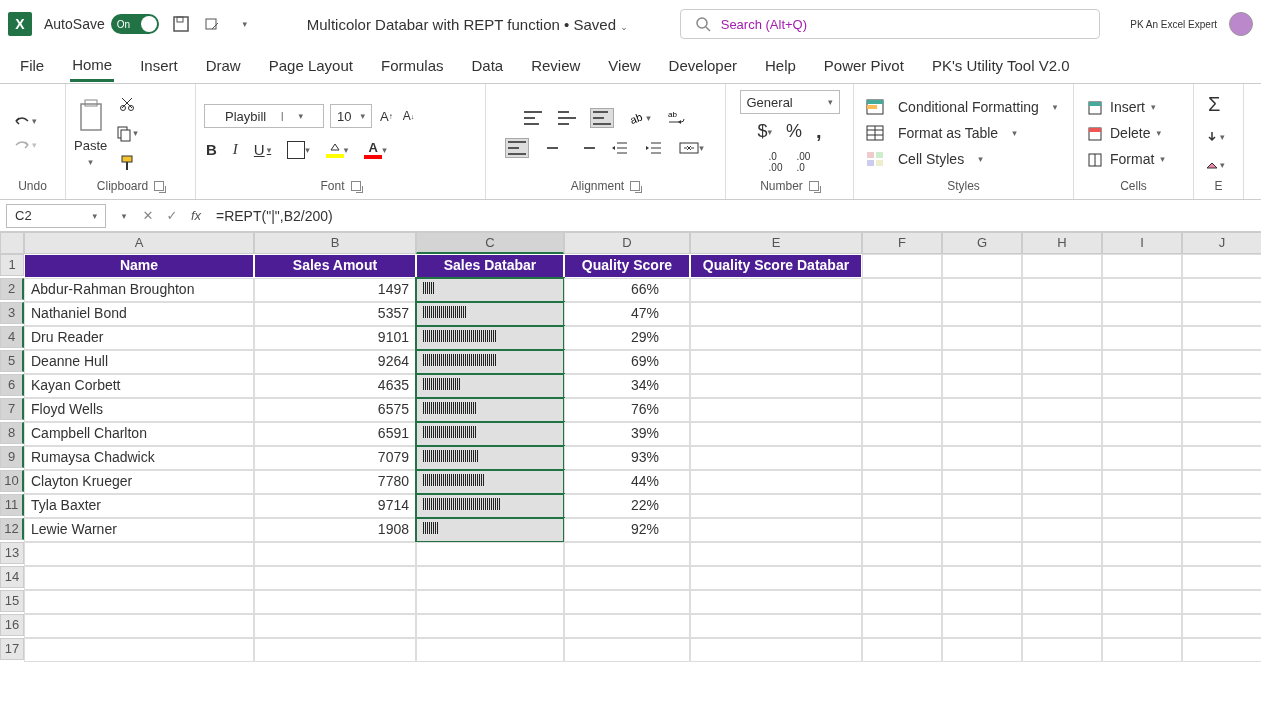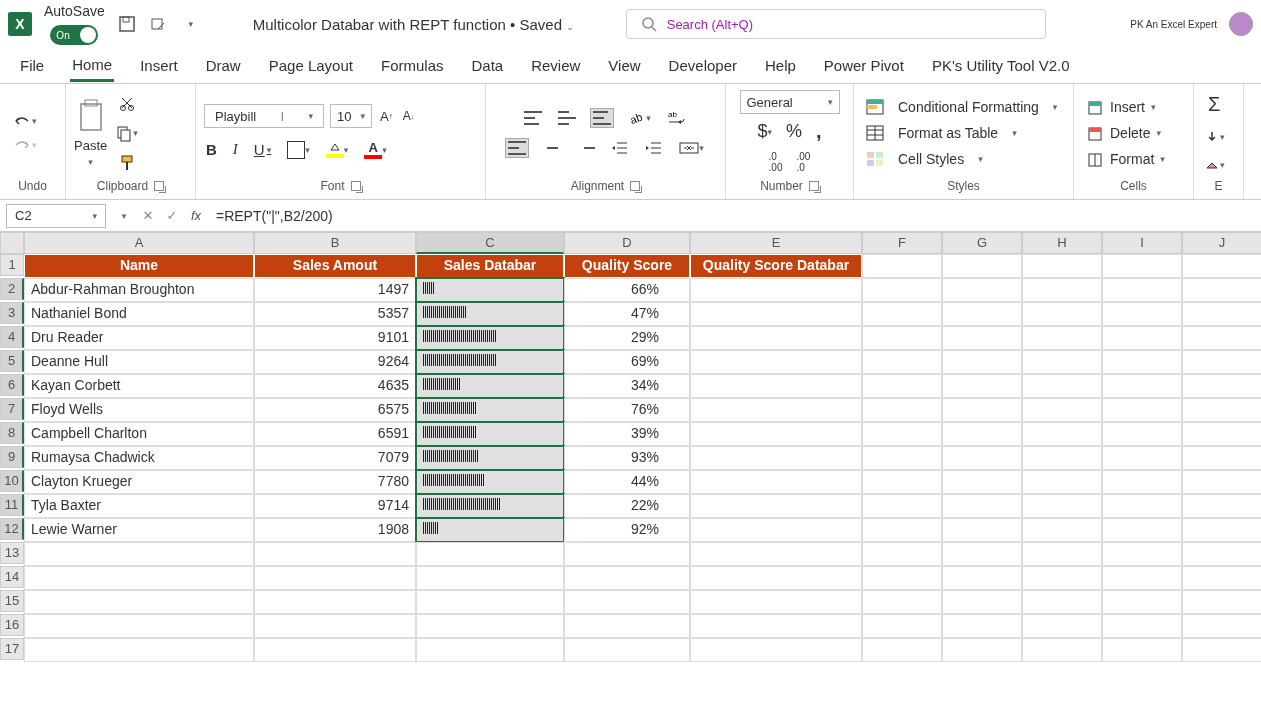--- a/index.html
+++ b/index.html
@@ -1,21 +1,21 @@
 <!DOCTYPE html>
 <html><head>
 <meta charset="utf-8">
 <style>
 * { margin: 0; padding: 0; box-sizing: border-box; font-family: 'Segoe UI', Arial, sans-serif; }
 body { background: #fff; font-size: 13px; color: #333; overflow: hidden; }
 
 
 .titlebar { display: flex; align-items: center; height: 48px; padding: 0 8px; gap: 12px; }
 .app-icon { width: 24px; height: 24px; background: #217346; color: #fff; display: flex; align-items: center; justify-content: center; font-weight: bold; font-size: 14px; border-radius: 2px; }
-.autosave { display: flex; align-items: center; gap: 6px; font-size: 14px; flex-direction: column; }
+.autosave { display: flex; align-items: center; gap: 6px; font-size: 14px; }
 .toggle { width: 48px; height: 20px; background: #217346; border-radius: 10px; position: relative; display: flex; align-items: center; }
 .toggle-label { color: #fff; font-size: 10px; margin-left: 6px; }
 .toggle-knob { position: absolute; right: 2px; width: 16px; height: 16px; background: #fff; border-radius: 50%; }
 .qa-icon { width: 20px; height: 20px; display: flex; align-items: center; justify-content: center; color: #555; }
 .doc-title { font-size: 15px; color: #333; margin-left: 40px; }
 .search-box { display: flex; align-items: center; gap: 10px; margin-left: 40px; border: 1px solid #ccc; border-radius: 4px; padding: 6px 14px; flex: 0 0 420px; color: #666; }
 .user-name { margin-left: auto; font-size: 10px; }
 .user-avatar { width: 24px; height: 24px; border-radius: 50%; background: #b8c; border: 1px solid #999; }
 
 
@@ -24,21 +24,21 @@
 .tab.active { border-bottom: 3px solid #217346; font-weight: 400; }
 
 
 .ribbon { display: flex; height: 116px; border-bottom: 1px solid #ccc; }
 .ribbon-group { display: flex; flex-direction: column; border-right: 1px solid #ddd; padding: 4px 8px; }
 .ribbon-group-body { flex: 1; display: flex; align-items: center; gap: 6px; }
 .ribbon-group-label { text-align: center; font-size: 12px; color: #555; padding: 2px 0; display: flex; justify-content: center; align-items: center; gap: 6px; }
 .ribbon-btn { display: flex; align-items: center; justify-content: center; padding: 2px; cursor: pointer; color: #333; }
 .ribbon-col { display: flex; flex-direction: column; gap: 4px; align-items: center; }
 .ribbon-row { display: flex; gap: 6px; align-items: center; }
-.font-name { width: 120px; height: 24px; border: 1px solid #bbb; padding: 2px 10px; font-size: 13px; display: flex; align-items: center; justify-content: space-between; }
+.font-name { width: 120px; height: 24px; border: 1px solid #bbb; padding: 2px 20px; font-size: 13px; display: flex; align-items: center; justify-content: space-between; }
 .font-size { width: 42px; height: 24px; border: 1px solid #bbb; padding: 2px 6px; font-size: 13px; display: flex; align-items: center; justify-content: space-between; }
 .bold { font-weight: bold; font-size: 15px; }
 .italic { font-style: italic; font-size: 15px; font-family: serif; }
 .underline { text-decoration: underline; font-size: 15px; }
 .chev { font-size: 9px; color: #666; }
 .border-btn { width: 18px; height: 18px; border: 1px solid #333; position: relative; }
 .fill-under { height: 4px; background: #ffff00; width: 18px; }
 .fontcolor-under { height: 4px; background: #ff0000; width: 18px; }
 .align-ic { width: 18px; height: 14px; display: flex; flex-direction: column; justify-content: space-between; }
 .align-ic span { height: 2px; background: #555; }
@@ -54,21 +54,21 @@
 .name-box { width: 100px; border: 1px solid #bbb; height: 24px; margin: 4px 6px; padding: 2px 8px; display: flex; align-items: center; justify-content: space-between; font-size: 13px; }
 .fb-btn { width: 24px; display: flex; justify-content: center; color: #888; }
 .fx { font-style: italic; color: #555; }
 .formula-input { flex: 1; padding: 2px 8px; font-size: 14px; }
 
 
 .grid { display: grid; grid-template-columns: 24px 230px 162px 148px 126px 172px 80px 80px 80px 80px 80px; }
 .colhead, .rowhead, .corner { background: #e6e6e6; border: 1px solid #ccc; text-align: center; font-size: 13px; color: #555; height: 22px; line-height: 20px; }
 .colhead.sel { background: #d4d4d4; border-bottom: 2px solid #217346; }
 .cell { border: 1px solid #ddd; height: 24px; padding: 2px 6px; font-size: 14px; overflow: hidden; white-space: nowrap; }
-.hdr { background: #c2410c; color: #fff; font-weight: bold; text-align: center; border: 1px solid #fff; }
+.hdr { background: #4c1d95; color: #fff; font-weight: bold; text-align: center; border: 1px solid #fff; }
 .num { text-align: right; }
 .pct { text-align: right; padding-right: 30px; }
 .databar { font-family: monospace; letter-spacing: -1px; font-size: 11px; color: #222; background: #e0e0e0; border: 1px solid #999; outline: 2px solid #217346; outline-offset: -1px; }
 .databar .bar { display: inline-block; background: repeating-linear-gradient(90deg,#222 0 1px,transparent 1px 2px); height: 12px; vertical-align: middle; }
 .rowhead.selr { background: #d4d4d4; border-right: 2px solid #217346; }
 
 svg { display: block; }
 </style>
 </head>
 <body>

